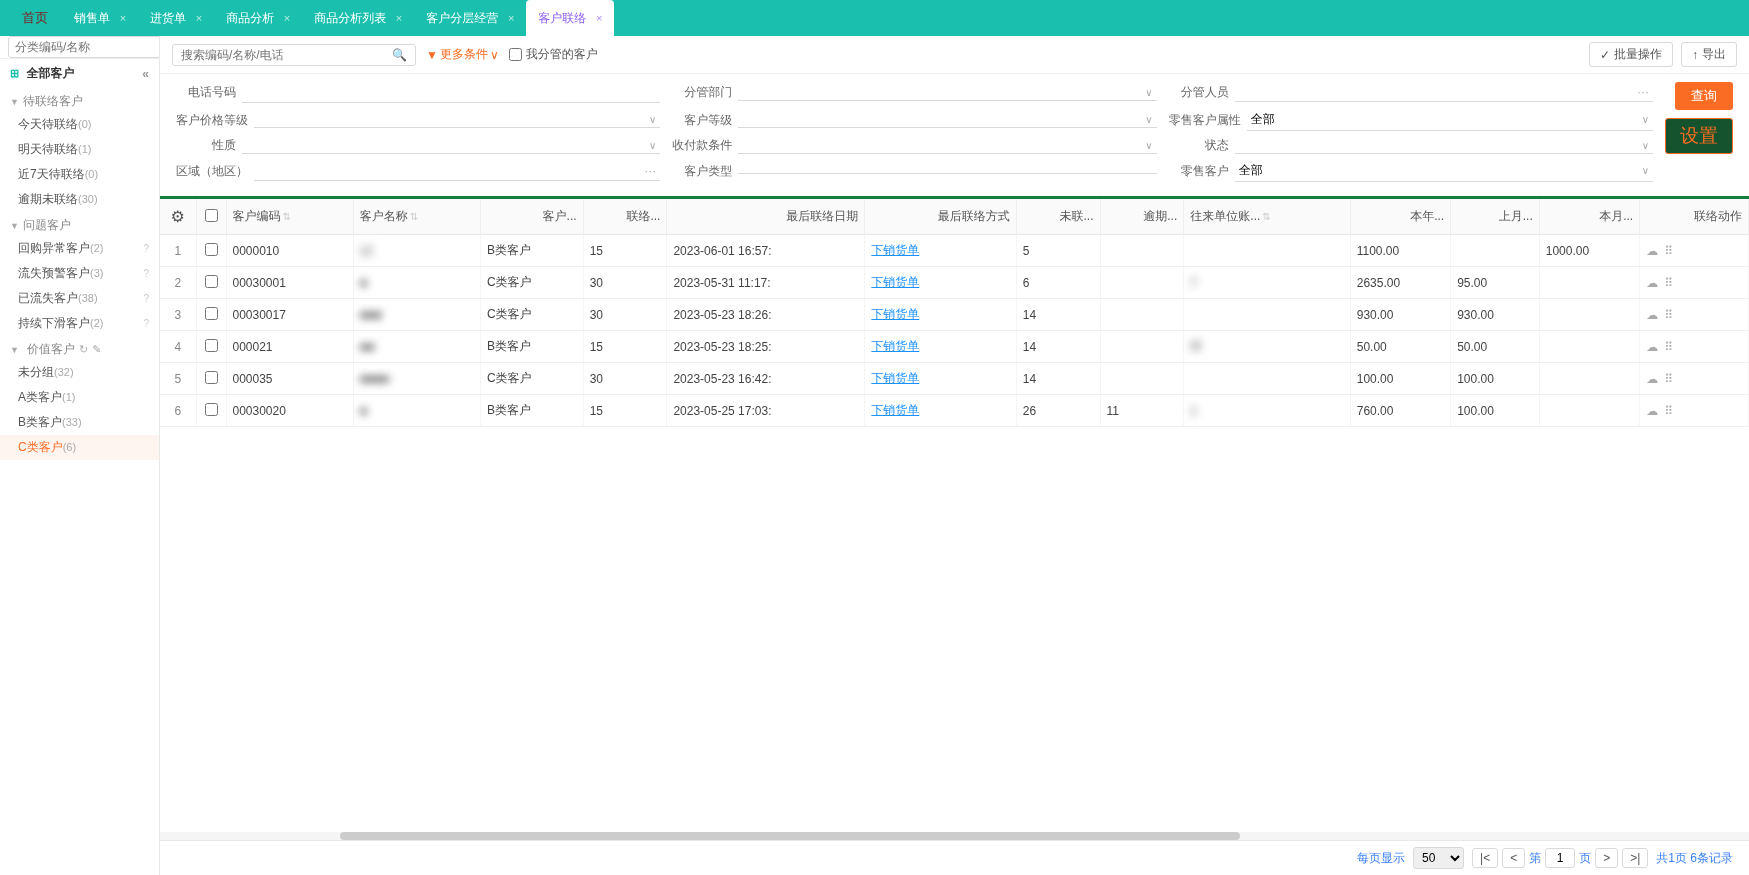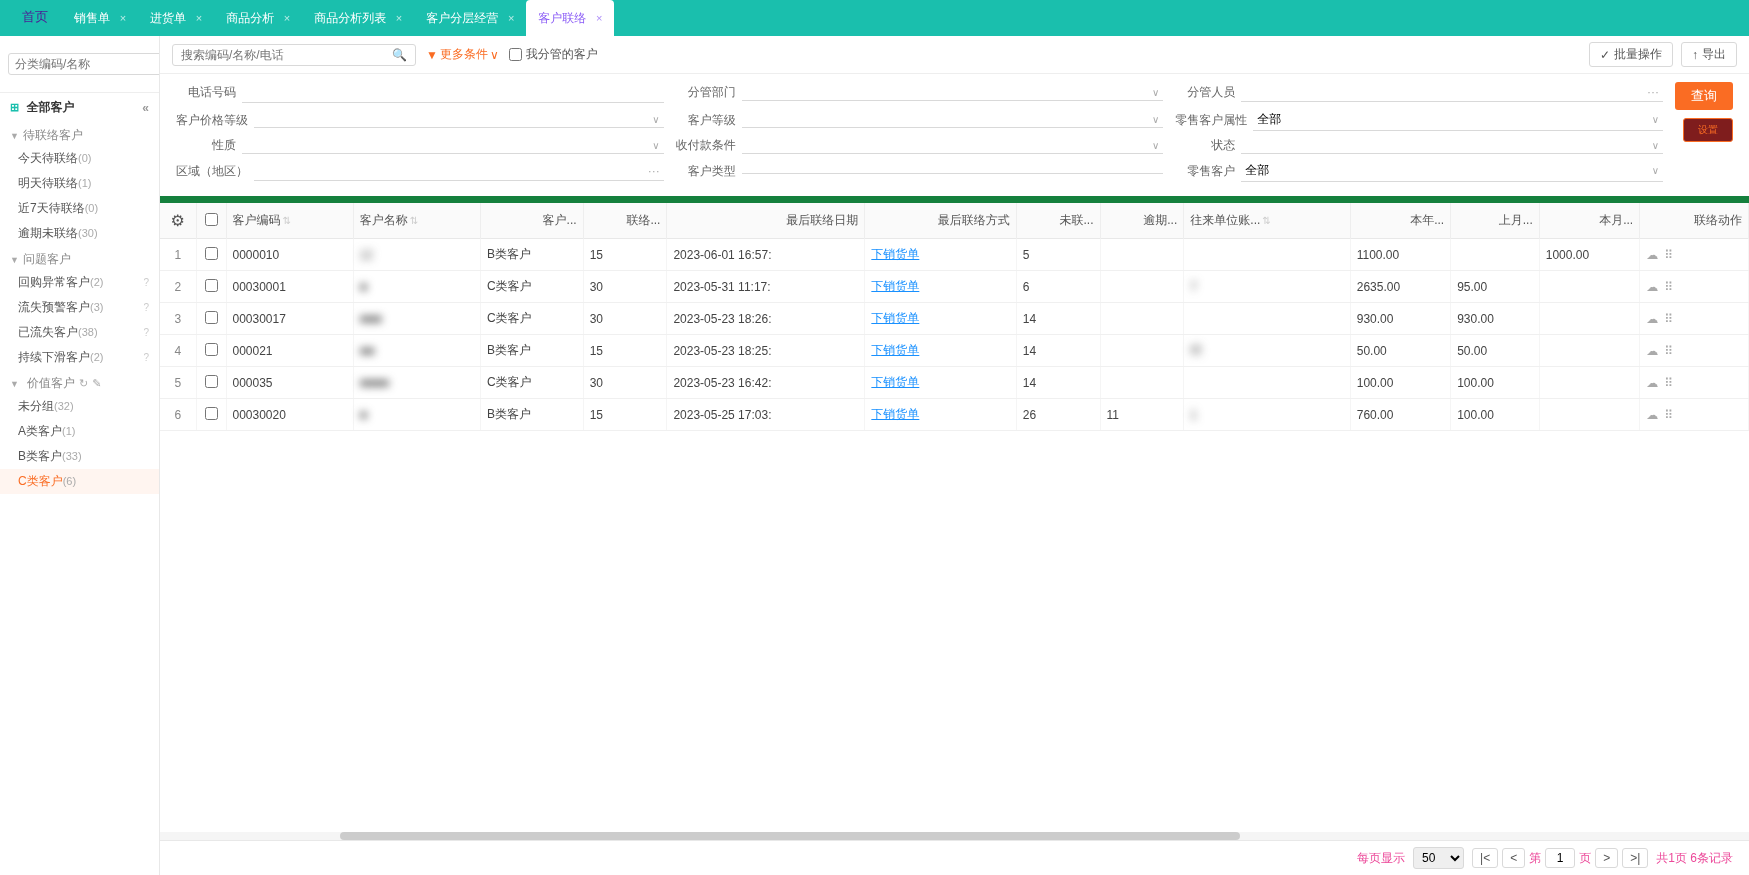--- a/index.html
+++ b/index.html
@@ -3,28 +3,28 @@
   <meta charset="utf-8">
   <style>
     * { box-sizing: border-box; margin: 0; padding: 0; font-family: 'Microsoft YaHei', Arial, sans-serif; font-size: 12px; }
     body { background: #f0f2f5; overflow: hidden; width: 1749px; height: 875px; }
 
     
     .top-nav { background: #1abfad; display: flex; align-items: center; height: 36px; padding: 0 8px; }
     .nav-item { color: #fff; padding: 0 12px; height: 36px; line-height: 36px; cursor: pointer; font-size: 13px; white-space: nowrap; }
     .nav-item.active { background: #fff; color: #8b5cf6; border-radius: 4px 4px 0 0; }
     .nav-item .close-x { margin-left: 6px; opacity: 0.7; font-size: 11px; }
-    .nav-home { color: #4c1d95; padding: 0 14px; font-size: 13px; line-height: 36px; font-family: Liberation Mono, monospace; }
+    .nav-home { color: #7f1d1d; padding: 0 14px; font-size: 13px; line-height: 36px; }
 
     
     .main-layout { display: flex; height: calc(875px - 36px); }
 
     
     .sidebar { width: 160px; background: #fff; border-right: 1px solid #e8e8e8; display: flex; flex-direction: column; overflow-y: auto; flex-shrink: 0; }
-    .sidebar-search { display: flex; align-items: center; padding: 17px 8px; border-bottom: 1px solid #eee; }
+    .sidebar-search { display: flex; align-items: center; padding: 0 8px; border-bottom: 1px solid #eee; }
     .sidebar-search input { border: 1px solid #d9d9d9; border-radius: 3px; padding: 3px 6px; flex: 1; font-size: 12px; outline: none; }
     .sidebar-section-title { display: flex; align-items: center; justify-content: space-between; padding: 6px 10px; font-weight: bold; color: #333; cursor: pointer; }
     .sidebar-section-title .icon-grid { color: #1abfad; margin-right: 4px; font-size: 11px; }
     .sidebar-section-title .collapse-btn { color: #999; font-size: 12px; }
     .sidebar-group-label { color: #888; padding: 5px 10px 2px; font-size: 11px; display: flex; align-items: center; }
     .sidebar-group-label::before { content: '▼'; font-size: 9px; margin-right: 4px; color: #aaa; }
     .sidebar-item { padding: 4px 10px 4px 18px; color: #555; cursor: pointer; display: flex; align-items: center; justify-content: space-between; }
     .sidebar-item.active { background: #fff5f0; color: #fa6c23; font-weight: normal; }
     .sidebar-item .count { color: #aaa; font-size: 11px; }
     .sidebar-item .help-icon { color: #ccc; font-size: 10px; margin-left: 2px; }
@@ -36,48 +36,48 @@
     .filter-bar { background: #fff; padding: 6px 12px; border-bottom: 1px solid #eee; display: flex; align-items: center; gap: 10px; }
     .filter-search-box { display: flex; align-items: center; border: 1px solid #d9d9d9; border-radius: 3px; padding: 3px 8px; width: 244px; }
     .filter-search-box input { border: none; outline: none; flex: 1; font-size: 12px; }
     .filter-more { color: #fa6c23; cursor: pointer; display: flex; align-items: center; gap: 2px; }
     .filter-checkbox { display: flex; align-items: center; gap: 4px; color: #555; cursor: pointer; }
     .filter-right { margin-left: auto; display: flex; gap: 8px; }
     .btn-batch { border: 1px solid #d9d9d9; background: #fff; color: #555; padding: 3px 10px; border-radius: 3px; cursor: pointer; display: flex; align-items: center; gap: 4px; }
     .btn-export { border: 1px solid #d9d9d9; background: #fff; color: #555; padding: 3px 10px; border-radius: 3px; cursor: pointer; display: flex; align-items: center; gap: 4px; }
 
     
-    .advanced-filter { background: #fff; border-bottom: 7px solid #15803d; padding: 8px 16px; }
+    .advanced-filter { background: #fff; border-bottom: 3px solid #15803d; padding: 8px 16px; }
     .filter-row { display: flex; align-items: center; margin-bottom: 6px; gap: 12px; }
     .filter-field { display: flex; align-items: center; flex: 1; gap: 6px; }
     .filter-label { color: #666; white-space: nowrap; min-width: 60px; text-align: right; }
     .filter-input { border: none; border-bottom: 1px solid #d9d9d9; outline: none; padding: 3px 4px; flex: 1; font-size: 12px; min-width: 120px; }
     .filter-select-wrap { border-bottom: 1px solid #d9d9d9; flex: 1; display: flex; align-items: center; justify-content: space-between; padding: 2px 4px; cursor: pointer; min-width: 120px; }
     .filter-select-wrap .arrow { color: #aaa; font-size: 10px; }
     .filter-dots { color: #aaa; cursor: pointer; }
     .btn-query { background: #fa6c23; color: #fff; border: none; padding: 5px 16px; border-radius: 3px; cursor: pointer; font-size: 13px; text-align: center; }
-    .btn-set { background: #7f1d1d; color: #fa6c23; border: 1px solid #fa6c23; padding: 4px 14px; border-radius: 3px; cursor: pointer; font-size: 10px; margin-top: 4px; }
+    .btn-set { background: #14532d; color: #fa6c23; border: 1px solid #fa6c23; padding: 4px 14px; border-radius: 3px; cursor: pointer; font-size: 19px; margin-top: 4px; }
     .btn-group-right { display: flex; flex-direction: column; align-items: flex-end; gap: 4px; padding-left: 12px; }
 
     
     .table-area { flex: 1; overflow: auto; background: #fff; margin: 0; }
     table { width: 100%; border-collapse: collapse; font-size: 12px; }
     thead tr { background: #fafafa; border-bottom: 1px solid #e8e8e8; }
     th { padding: 8px 6px; color: #555; font-weight: normal; border-right: 1px solid #eee; text-align: right; white-space: nowrap; position: sticky; top: 0; background: #fafafa; z-index: 1; }
     th:first-child { width: 36px; text-align: center; }
     td { padding: 7px 6px; border-bottom: 1px solid #f0f0f0; border-right: 1px solid #f5f5f5; color: #444; white-space: nowrap; }
     td:first-child { text-align: center; color: #888; }
     .link-text { color: #1890ff; text-decoration: underline; cursor: pointer; }
     .action-icons { display: flex; gap: 6px; color: #aaa; font-size: 14px; cursor: pointer; }
     .gear-icon { font-size: 16px; color: #555; cursor: pointer; }
     .checkbox-col { width: 30px; text-align: center; }
 
     
     .table-footer { background: #fff; border-top: 1px solid #e8e8e8; display: flex; align-items: center; justify-content: flex-end; padding: 6px 16px; gap: 8px; }
-    .footer-text { color: #ec4899; }
+    .footer-text { color: #3b82f6; }
     .page-size-select { border: 1px solid #d9d9d9; border-radius: 3px; padding: 2px 4px; font-size: 12px; }
     .page-nav { display: flex; align-items: center; gap: 4px; }
     .page-btn { border: 1px solid #d9d9d9; background: #fff; padding: 2px 7px; border-radius: 3px; cursor: pointer; color: #555; }
     .page-btn:disabled { color: #ccc; cursor: default; }
     .page-input { border: 1px solid #d9d9d9; border-radius: 3px; width: 30px; text-align: center; padding: 2px; }
     .blurred { filter: blur(4px); user-select: none; }
     .th-sort { display: flex; align-items: center; gap: 2px; }
     .th-sort .sort-icon { color: #ccc; font-size: 10px; }
     .scrollbar-area { height: 8px; background: #f5f5f5; position: relative; }
     .scrollbar-thumb { height: 8px; background: #ccc; border-radius: 4px; position: absolute; left: 180px; width: 900px; top: 0; cursor: pointer; }

